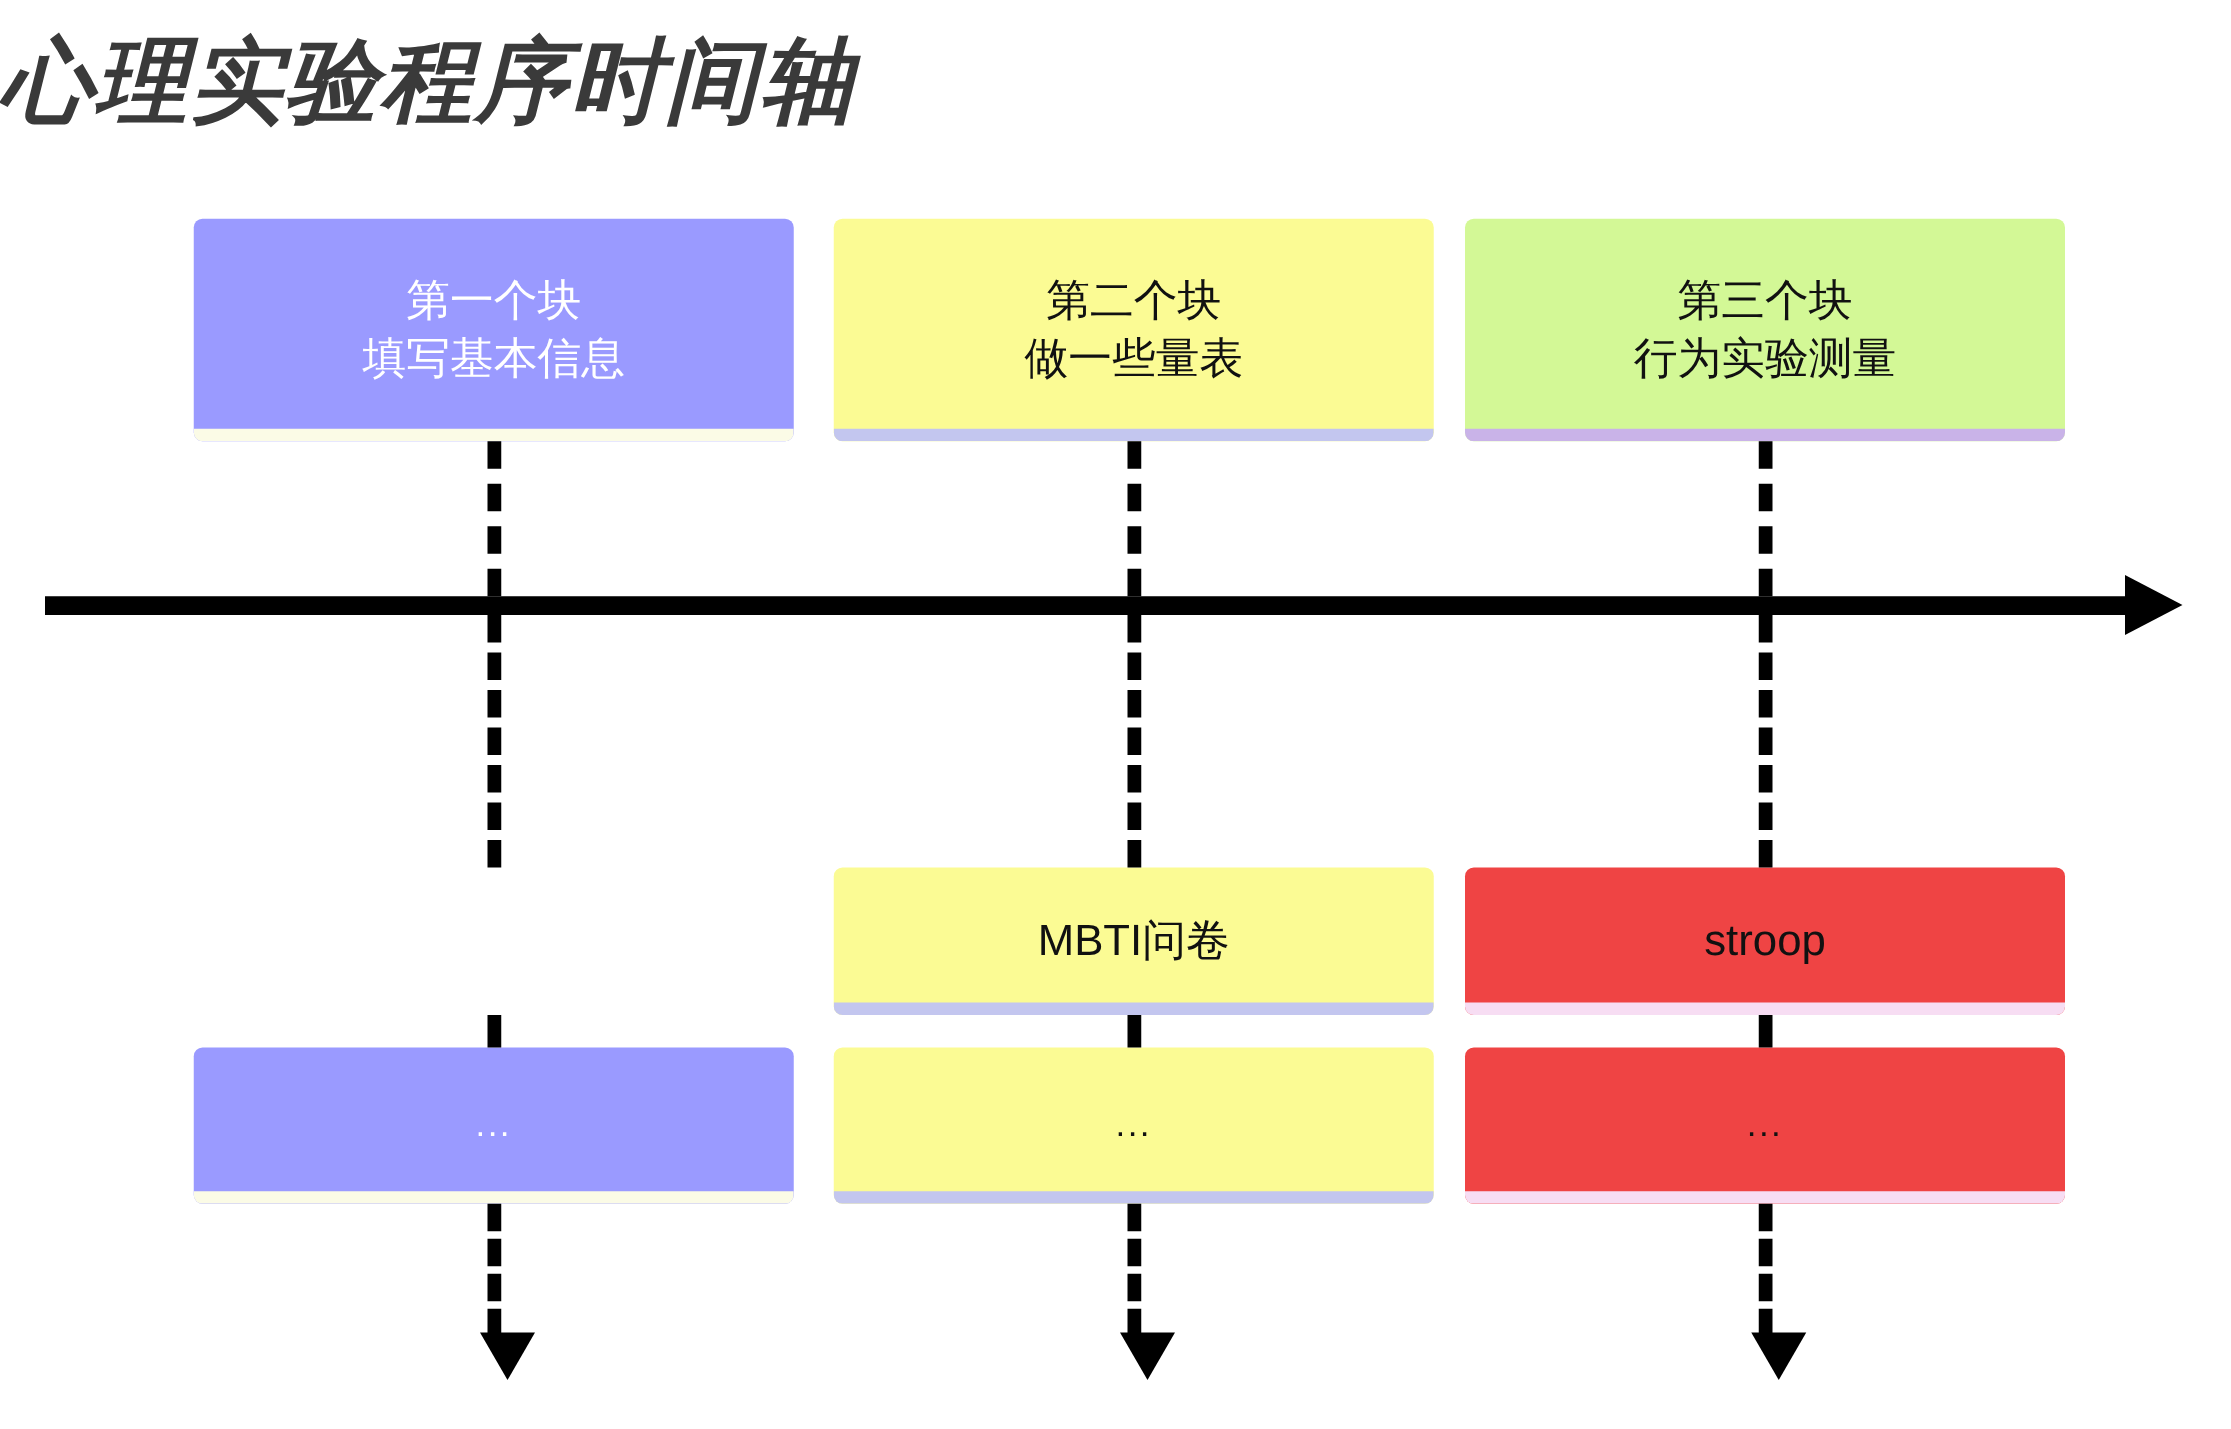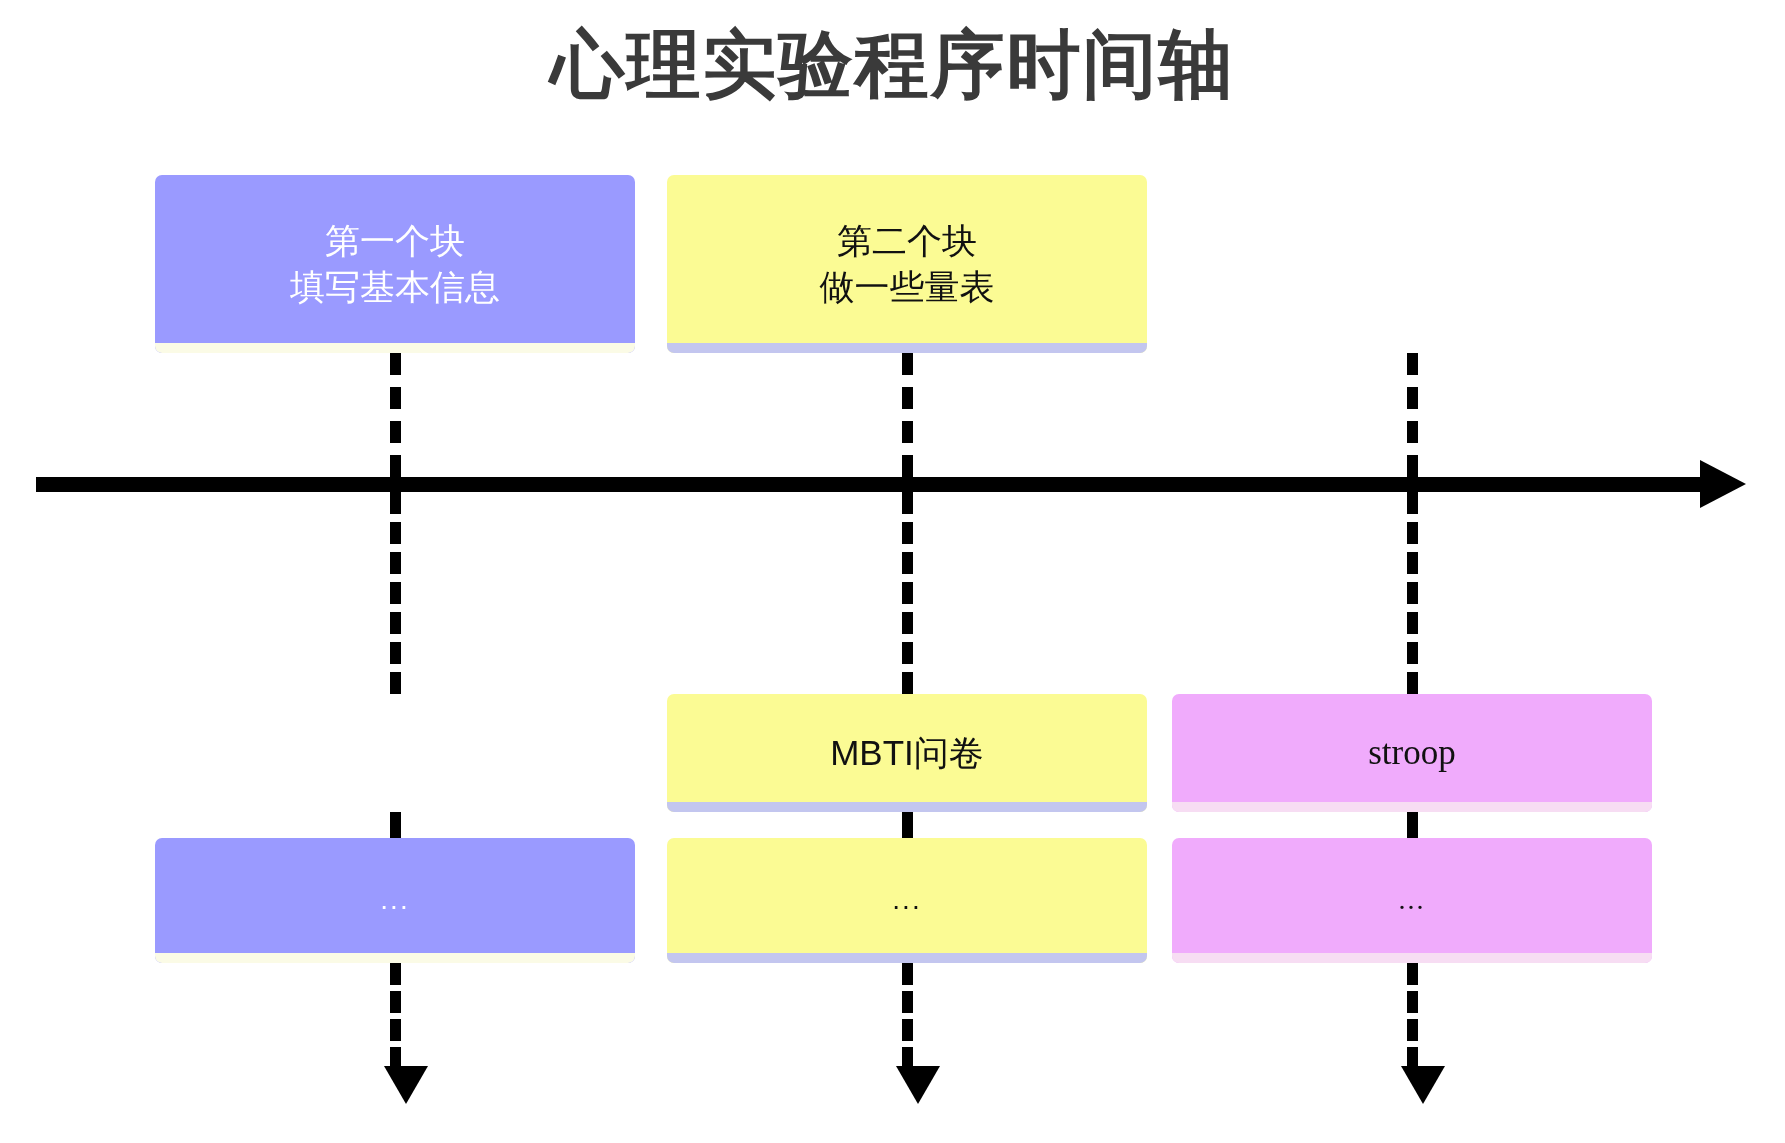--- a/index.html
+++ b/index.html
@@ -18,27 +18,28 @@
     height: 1143px;
     background: #ffffff;
   }
 
   
   .title {
     position: absolute;
     top: 22px;
     left: 0;
     width: 1785px;
-    text-align: center;
+    text-align: left;
     font-size: 74px;
     font-weight: bold;
     color: #3a3a3a;
     letter-spacing: 2px;
     line-height: 1.15;
     white-space: nowrap;
+    font-style: italic;
   }
   .col-0 { left: 155px; }
   .col-1 { left: 667px; }
   .col-2 { left: 1172px; }
 
   
   .card {
     position: absolute;
     width: 480px;
     border-radius: 7px;
@@ -81,21 +82,21 @@
     letter-spacing: 2px;
   }
 
   
   .theme-purple            { background: #9a9aff; color: #ffffff; }
   .theme-purple::after     { background: #fbfbe6; }
   .theme-yellow            { background: #fbfb94; color: #111111; }
   .theme-yellow::after     { background: #c3c6ef; }
   .theme-green             { background: #d3f896; color: #111111; }
   .theme-green::after      { background: #c9b3e8; }
-  .theme-yellow-pink       { background: #f0abfc; color: #111111; font-family: Liberation Serif, serif; }
+  .theme-yellow-pink       { background: #ef4444; color: #111111; }
   .theme-yellow-pink::after{ background: #f7ddf3; }
 
   
   .axis {
     position: absolute;
     left: 36px;
     top: 477px;
     width: 1672px;
     height: 15px;
     background: #000000;
@@ -176,20 +177,24 @@
   </div>
 
   <div class="card detail-card col-1 theme-yellow">
     <div class="card-inner">MBTI问卷</div>
   </div>
 
   <div class="card ellipsis-card col-1 theme-yellow">
     <div class="card-inner">...</div>
   </div>
 
+  <div class="card header-card col-2 theme-green">
+    <div class="card-inner">第三个块
+行为实验测量</div>
+  </div>
 
   <div class="card detail-card col-2 theme-yellow-pink">
     <div class="card-inner">stroop</div>
   </div>
 
   <div class="card ellipsis-card col-2 theme-yellow-pink">
     <div class="card-inner">...</div>
   </div>
 
   <div class="axis"></div>

